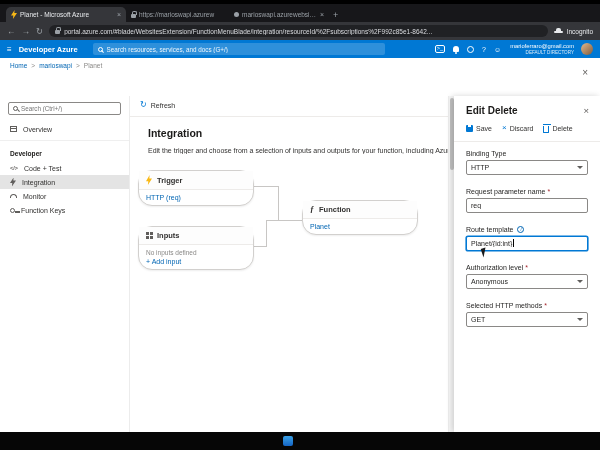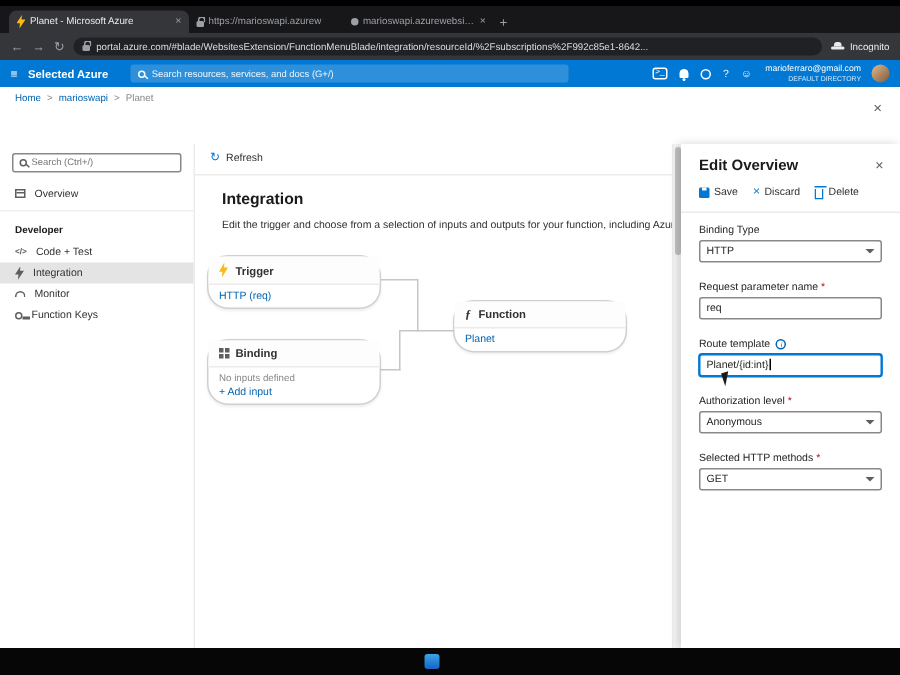--- a/index.html
+++ b/index.html
@@ -166,21 +166,21 @@
       </div>
       <div class="incognito">
         <span class="incog"></span>
         <span>Incognito</span>
       </div>
     </div>
   </div>
 
   <div class="azurebar">
     <span class="menu-glyph">≡</span>
-    <span class="brand">Selected Azure</span>
+    <span class="brand">Developer Azure</span>
     <div class="azsearch">
       <span class="mag"></span>
       <input placeholder="Search resources, services, and docs (G+/)" style="">
     </div>
     <div class="topicons">
       <span class="ticon term">&gt;_</span>
       <span class="bellic"></span>
       <span class="gearic"></span>
       <span class="ticon">?</span>
       <span class="ticon">☺</span>
@@ -256,21 +256,21 @@
             <span>Trigger</span>
           </div>
           <div class="card-b">
             <span class="link">HTTP (req)</span>
           </div>
         </div>
 
         <div class="card" id="inputs-card">
           <div class="card-h">
             <span class="gridicon"></span>
-            <span>Binding</span>
+            <span>Inputs</span>
           </div>
           <div class="card-b">
             <div class="muted">No inputs defined</div>
             <span class="link">+ Add input</span>
           </div>
         </div>
 
         <div class="card" id="function-card">
           <div class="card-h">
             <span class="fnglyph">ƒ</span>
@@ -281,21 +281,21 @@
           </div>
         </div>
       </div>
 
       <div class="scrollbar">
         <div class="sthumb"></div>
       </div>
 
       <div class="panel">
         <div class="panel-h">
-          <span class="panel-title">Edit Overview</span>
+          <span class="panel-title">Edit Delete</span>
           <span class="pclose">×</span>
         </div>
         <div class="ptoolbar">
           <span class="pbtn">
             <span class="floppy"></span>
             <span>Save</span>
           </span>
           <span class="pbtn">
             <span class="xblue">×</span>
             <span>Discard</span>

